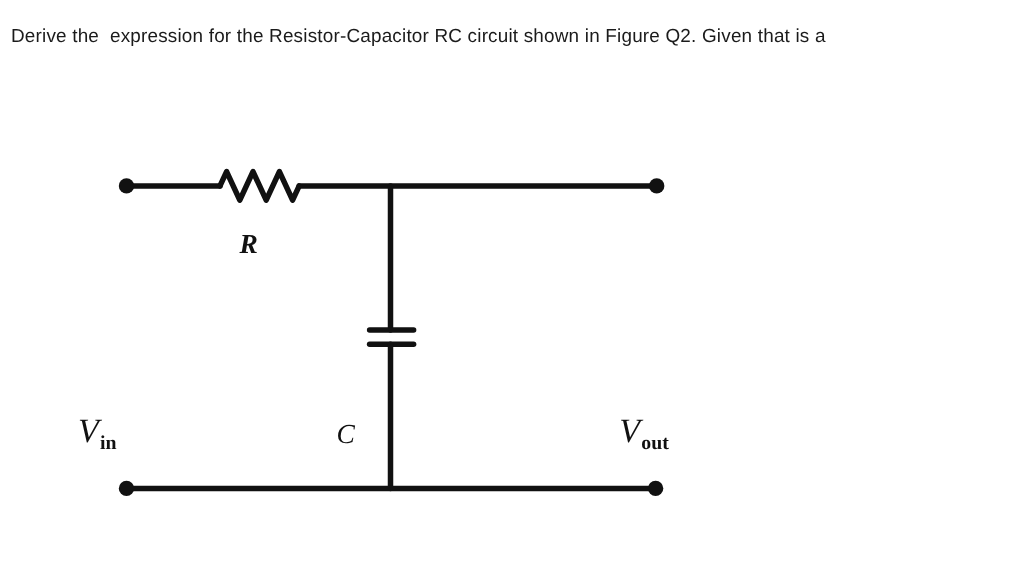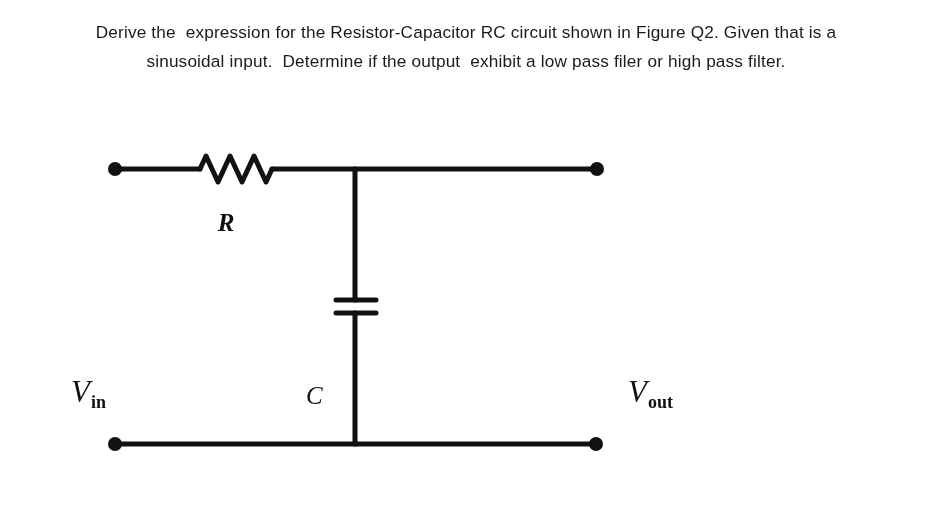--- a/index.html
+++ b/index.html
@@ -31,21 +31,20 @@
     top: 18px;
     width: 912px;
   }
   .question-line {
     font-family: "Liberation Sans", sans-serif;
     font-size: 17.2px;
     line-height: 29px;
     color: #1b1b1b;
     white-space: pre;
     letter-spacing: 0.01em;
-    text-align: center;
   }
 
   
   .figure {
     position: absolute;
     left: 0;
     top: 90px;
     width: 936px;
     height: 428px;
   }
@@ -85,32 +84,31 @@
     vertical-align: baseline;
     position: relative;
     top: 6px;
     left: 1px;
   }
   .lbl-Vin {
     left: 71px;
     top: 284px;
   }
   .lbl-Vout {
-    left: 628px;
+    left: 563px;
     top: 284px;
   }
 </style>
 </head>
 <body>
 
 <div id="page-root">
 
   <div class="question-block">
     <div class="question-line">Derive the  expression for the Resistor-Capacitor RC circuit shown in Figure Q2. Given that is a</div>
-    <div class="question-line">sinusoidal input.  Determine if the output  exhibit a low pass filer or high pass filter.</div>
   </div>
 
   <div class="figure">
 
     <svg width="936" height="428" viewBox="0 0 936 428">
 
       <g stroke="#111111" stroke-width="5" fill="none" stroke-linecap="round" stroke-linejoin="round">
 
         <line x1="115" y1="79" x2="200" y2="79"></line>
 

